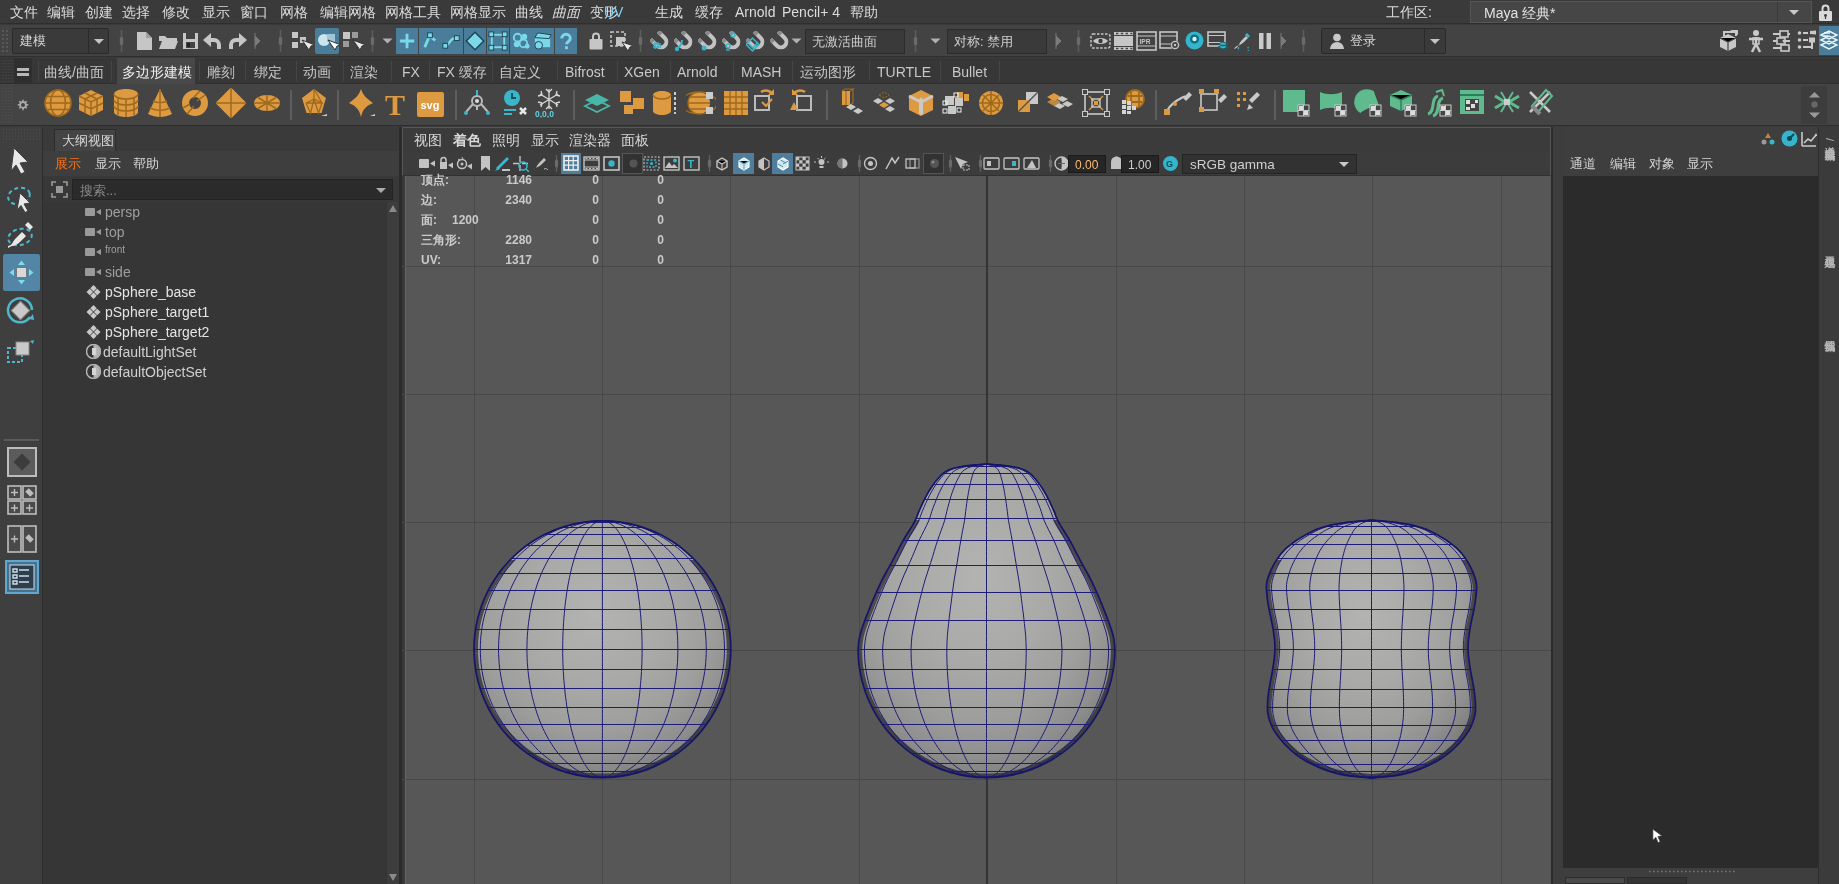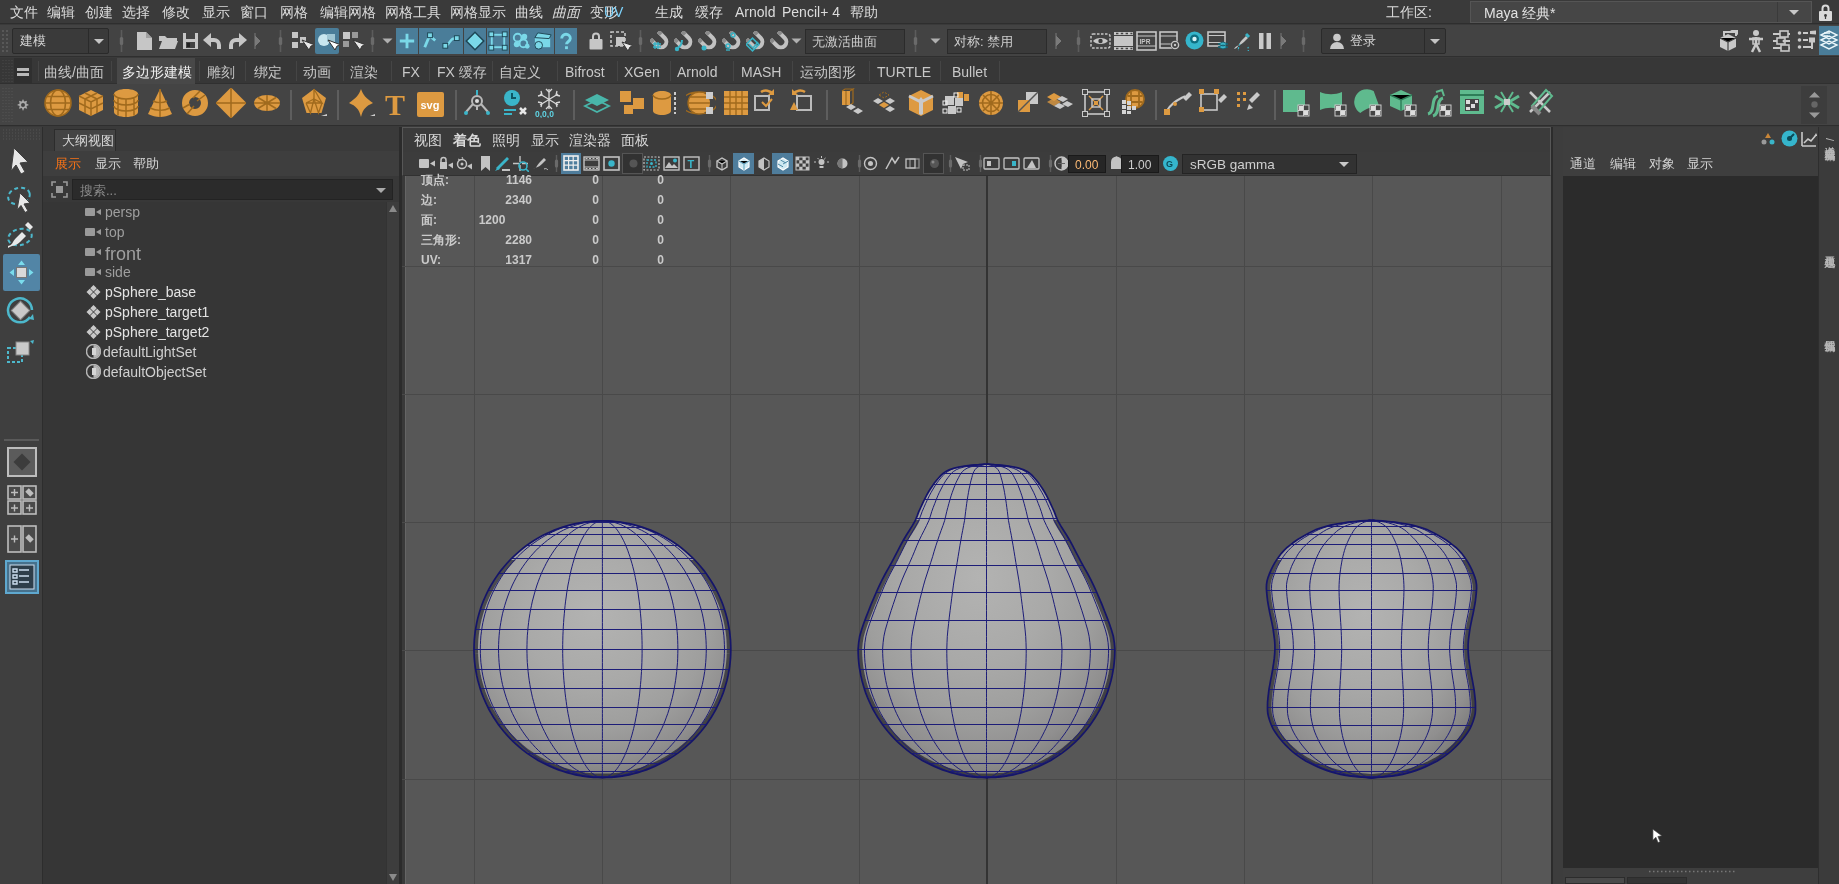--- a/index.html
+++ b/index.html
@@ -703,21 +703,21 @@
 <div class="t" style="left:105px;top:205px;font-size:14px;color:#9f9f9f;font-weight:normal;">persp</div>
 <svg class="abs" style="left:85px;top:226px" width="17" height="12" viewBox="0 0 17 12">
     <rect x="0" y="2" width="10" height="8" rx="1" fill="#9a9a9a"></rect>
     <path d="M11 6l5-3v6z" fill="#9a9a9a"></path>
   </svg>
 <div class="t" style="left:105px;top:225px;font-size:14px;color:#9f9f9f;font-weight:normal;">top</div>
 <svg class="abs" style="left:85px;top:246px" width="17" height="12" viewBox="0 0 17 12">
     <rect x="0" y="2" width="10" height="8" rx="1" fill="#9a9a9a"></rect>
     <path d="M11 6l5-3v6z" fill="#9a9a9a"></path>
   </svg>
-<div class="t" style="left:105px;top:245px;font-size:18px;color:#9f9f9f;font-weight:normal;">front</div>
+<div class="t" style="left:105px;top:245px;font-size:10px;color:#9f9f9f;font-weight:normal;">front</div>
 <svg class="abs" style="left:85px;top:266px" width="17" height="12" viewBox="0 0 17 12">
     <rect x="0" y="2" width="10" height="8" rx="1" fill="#9a9a9a"></rect>
     <path d="M11 6l5-3v6z" fill="#9a9a9a"></path>
   </svg>
 <div class="t" style="left:105px;top:265px;font-size:14px;color:#9f9f9f;font-weight:normal;">side</div>
 <svg class="abs" style="left:86px;top:284px" width="15" height="15" viewBox="0 0 15 16">
     <path d="M7.5 1L11 4.5 7.5 8 4 4.5zM3.5 5L7 8.5 3.5 12 0 8.5zM11.5 5L15 8.5l-3.5 3.5L8 8.5zM7.5 9l3.5 3.5L7.5 16 4 12.5z" fill="#c9c9c9"></path>
   </svg>
 <div class="t" style="left:105px;top:285px;font-size:14px;color:#e4e4e4;font-weight:normal;">pSphere_base</div>
 <svg class="abs" style="left:86px;top:304px" width="15" height="15" viewBox="0 0 15 16">
@@ -988,21 +988,21 @@
   </svg>
 <div class="t" style="left:421px;top:174px;font-size:12px;color:#cacaca;font-weight:bold;">顶点:</div>
 <div class="t" style="left:452px;top:174px;width:80px;text-align:right;font-size:12px;color:#cacaca;font-weight:bold">1146</div>
 <div class="t" style="left:519px;top:174px;width:80px;text-align:right;font-size:12px;color:#cacaca;font-weight:bold">0</div>
 <div class="t" style="left:584px;top:174px;width:80px;text-align:right;font-size:12px;color:#cacaca;font-weight:bold">0</div>
 <div class="t" style="left:421px;top:194px;font-size:12px;color:#cacaca;font-weight:bold;">边:</div>
 <div class="t" style="left:452px;top:194px;width:80px;text-align:right;font-size:12px;color:#cacaca;font-weight:bold">2340</div>
 <div class="t" style="left:519px;top:194px;width:80px;text-align:right;font-size:12px;color:#cacaca;font-weight:bold">0</div>
 <div class="t" style="left:584px;top:194px;width:80px;text-align:right;font-size:12px;color:#cacaca;font-weight:bold">0</div>
 <div class="t" style="left:421px;top:214px;font-size:12px;color:#cacaca;font-weight:bold;">面:</div>
-<div class="t" style="left:452px;top:214px;width:80px;text-align:center;font-size:12px;color:#cacaca;font-weight:bold">1200</div>
+<div class="t" style="left:452px;top:214px;width:80px;text-align:left;font-size:12px;color:#cacaca;font-weight:bold">1200</div>
 <div class="t" style="left:519px;top:214px;width:80px;text-align:right;font-size:12px;color:#cacaca;font-weight:bold">0</div>
 <div class="t" style="left:584px;top:214px;width:80px;text-align:right;font-size:12px;color:#cacaca;font-weight:bold">0</div>
 <div class="t" style="left:421px;top:234px;font-size:12px;color:#cacaca;font-weight:bold;">三角形:</div>
 <div class="t" style="left:452px;top:234px;width:80px;text-align:right;font-size:12px;color:#cacaca;font-weight:bold">2280</div>
 <div class="t" style="left:519px;top:234px;width:80px;text-align:right;font-size:12px;color:#cacaca;font-weight:bold">0</div>
 <div class="t" style="left:584px;top:234px;width:80px;text-align:right;font-size:12px;color:#cacaca;font-weight:bold">0</div>
 <div class="t" style="left:421px;top:254px;font-size:12px;color:#cacaca;font-weight:bold;">UV:</div>
 <div class="t" style="left:452px;top:254px;width:80px;text-align:right;font-size:12px;color:#cacaca;font-weight:bold">1317</div>
 <div class="t" style="left:519px;top:254px;width:80px;text-align:right;font-size:12px;color:#cacaca;font-weight:bold">0</div>
 <div class="t" style="left:584px;top:254px;width:80px;text-align:right;font-size:12px;color:#cacaca;font-weight:bold">0</div>

